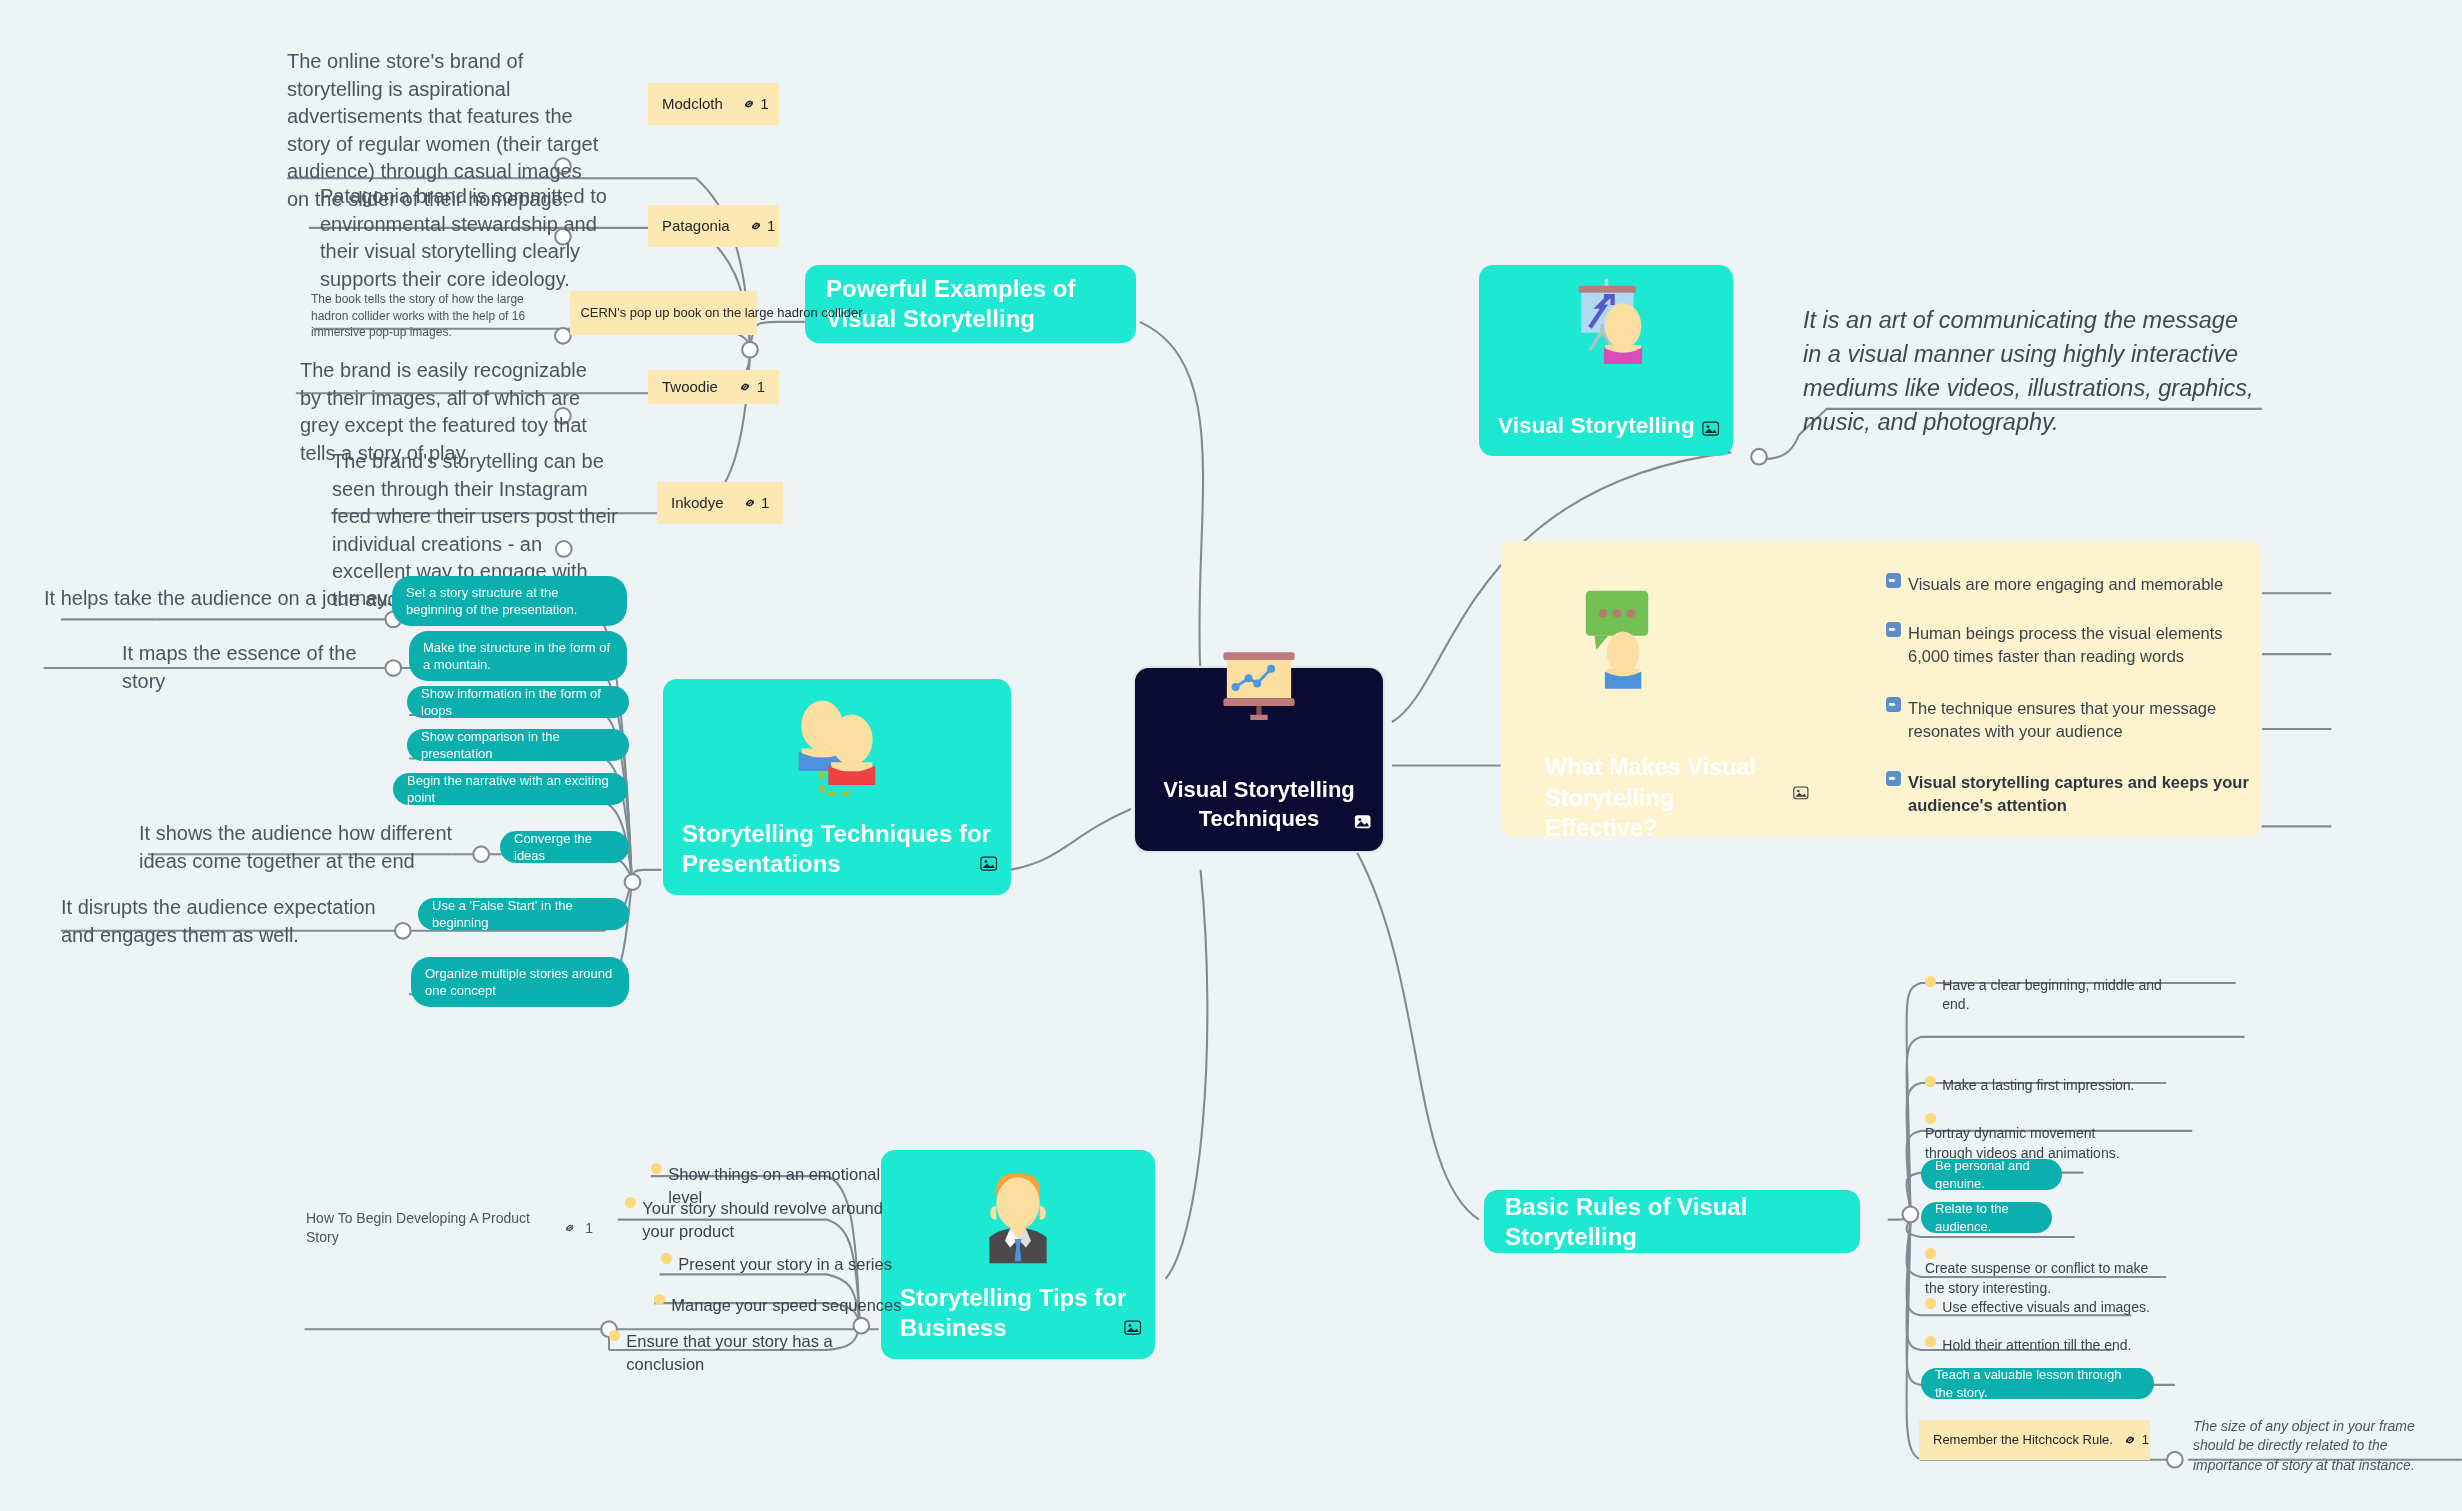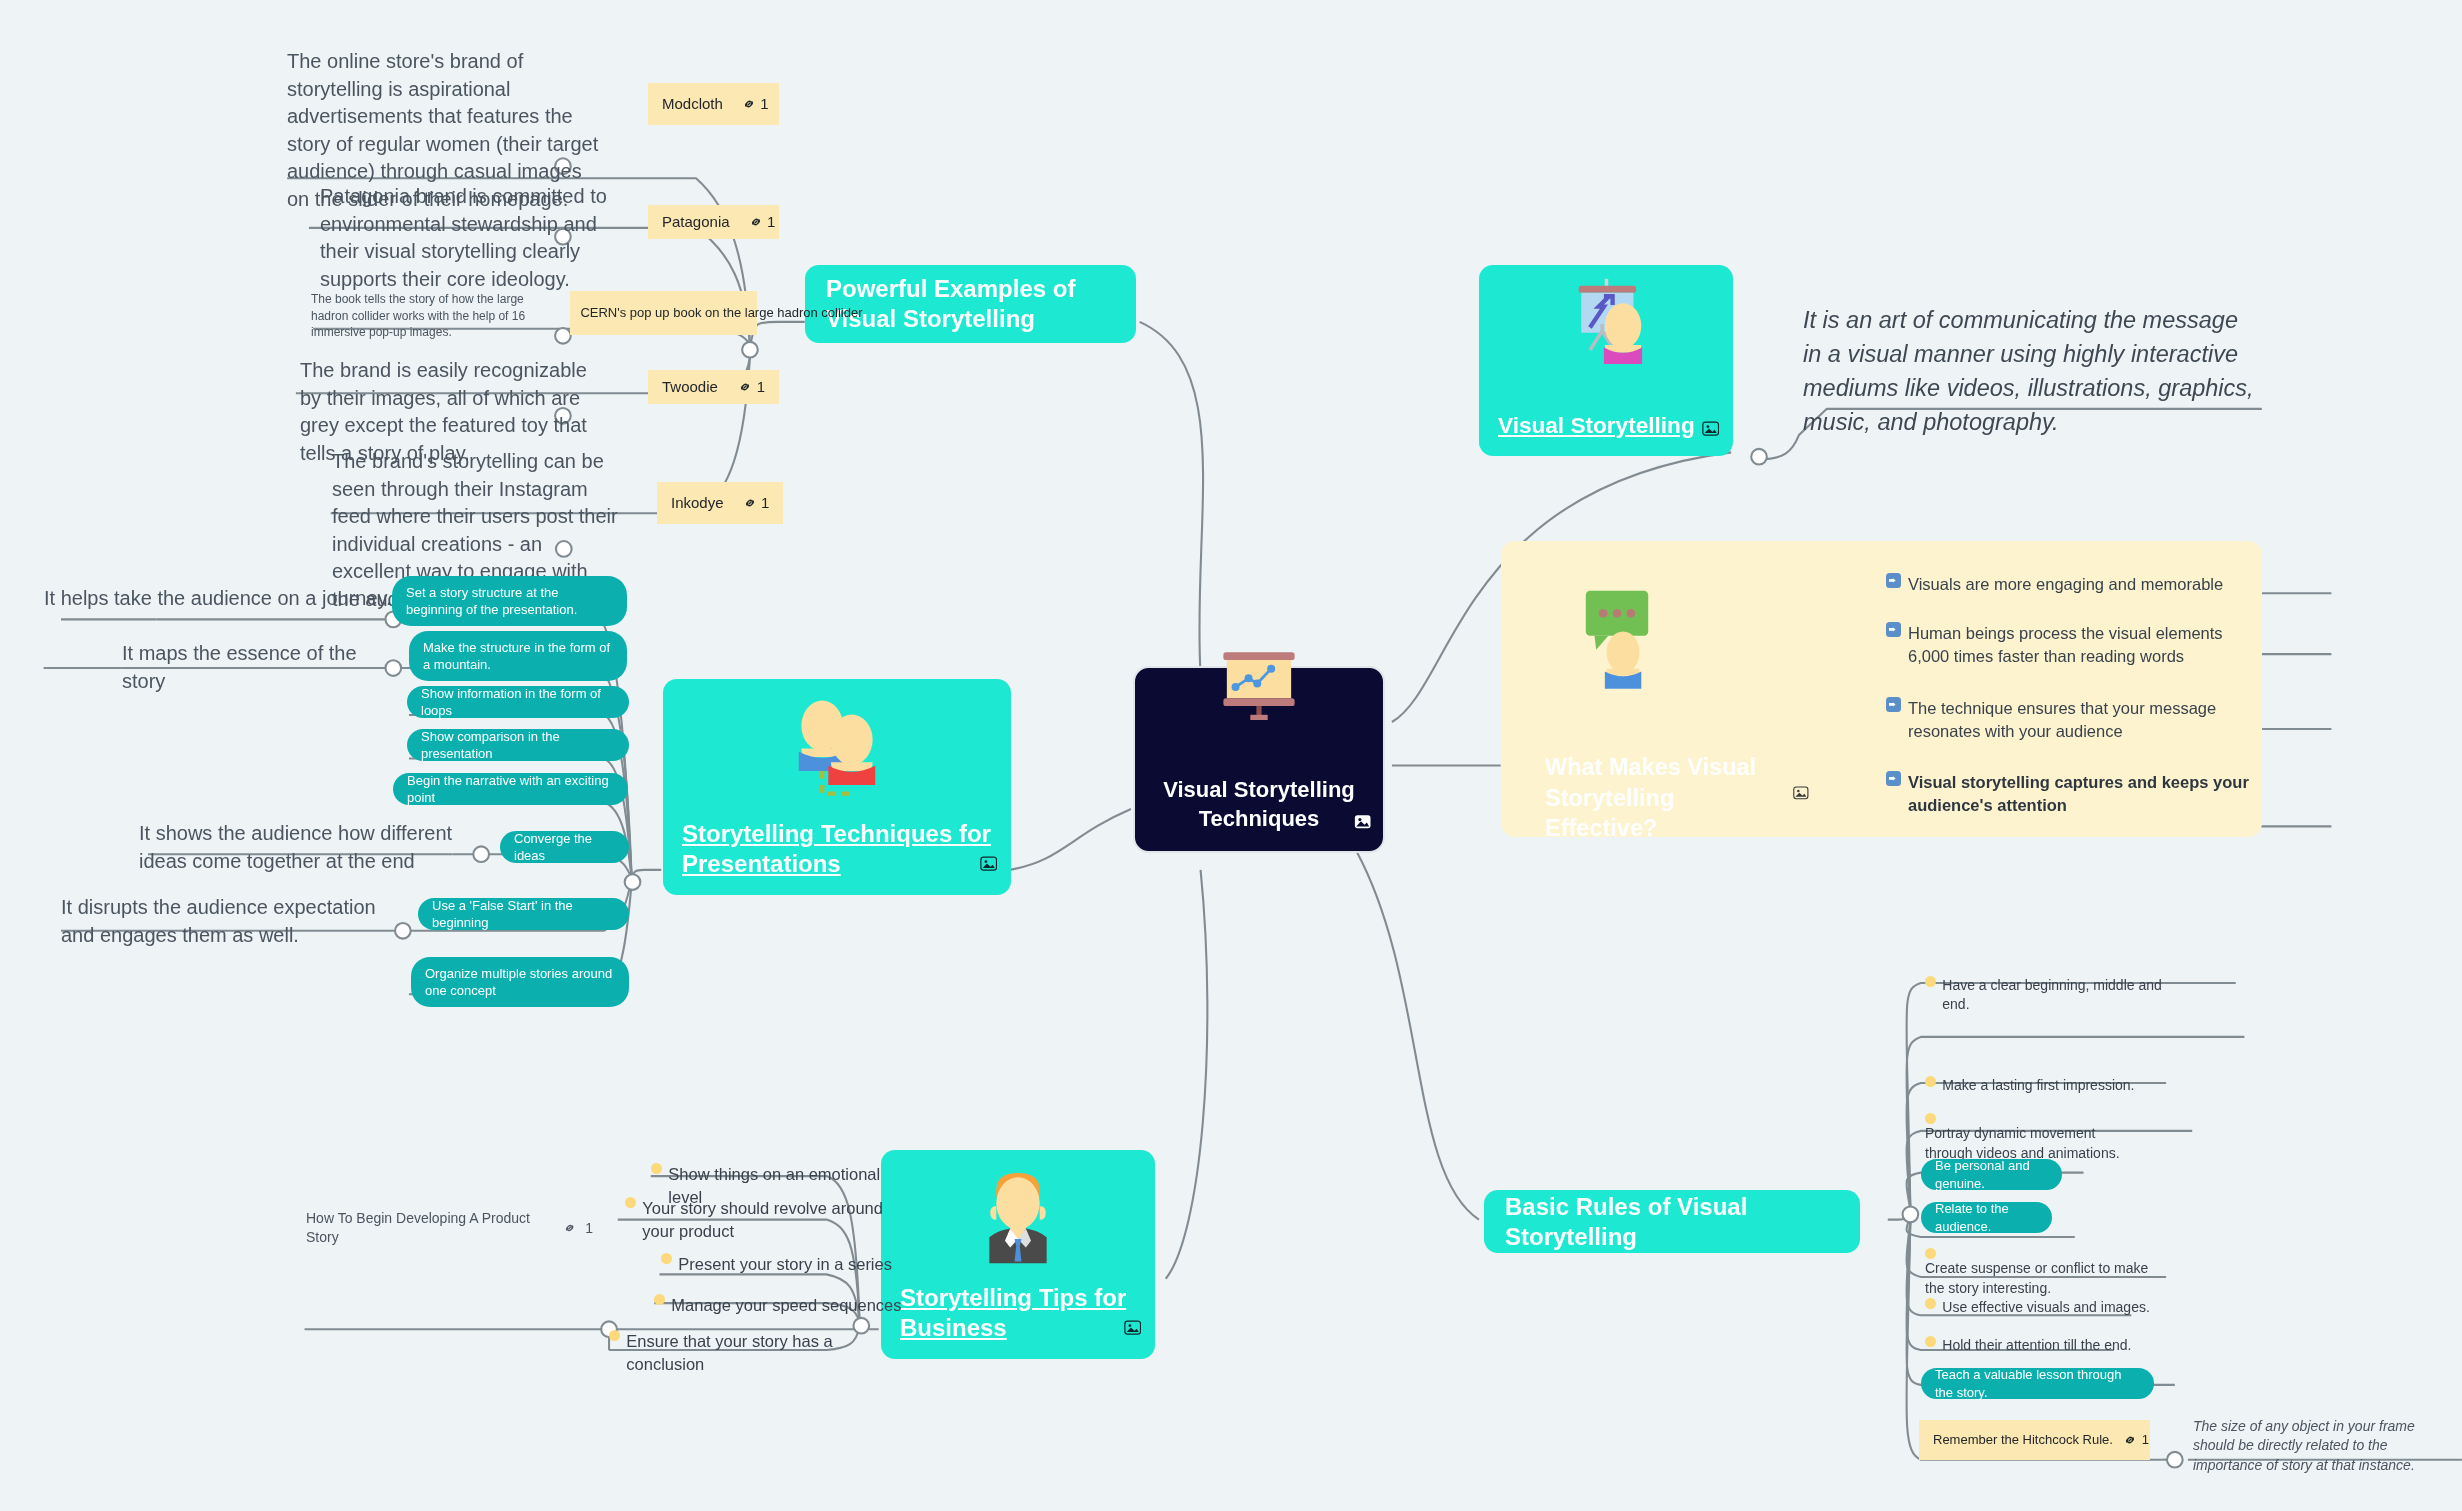--- a/index.html
+++ b/index.html
@@ -67,21 +67,20 @@
   .card .title {
     font-size: 24px; line-height: 1.25;
   }
   .card.hdr {           
     padding: 17.4px 21px;
     display: flex; align-items: center;
   }
   .card.pic {           
     display: flex; flex-direction: column; justify-content: flex-start;
     padding: 0 0 15.7px 0;
-    text-decoration: underline;
   }
   .card.pic .title { padding: 0 19px; }
   .card .imgbadge {
     position: absolute; right: 14px; bottom: 22.6px;
     width: 17.4px; height: 17.4px;
   }
 
   
   .root {
     position: absolute;
@@ -267,21 +266,21 @@
             <path d="M6.5 9.5 L9.5 6.5"></path>
             <path d="M5 11 a2.5 2.5 0 0 1 0-3.5 L7 5.5 a2.5 2.5 0 0 1 3.5 3.5"></path>
             <path d="M11 5 a2.5 2.5 0 0 1 0 3.5 L9 10.5 a2.5 2.5 0 0 1-3.5-3.5"></path>
           </svg>
         </span>
       <span>1</span>
     </span>
   </div>
 
   <div class="node plain big" style="left:320px; top:183px; width:287px;">Patagonia brand is committed to environmental stewardship and their visual storytelling clearly supports their core ideology.</div>
-  <div class="node sticky" style="left:648px; top:205px; width:131px; height:34px;">
+  <div class="node sticky" style="left:648px; top:205px; width:131px; height:42px;">
     <span class="lbl">Patagonia</span>
     <span class="linkwrap">
       <span class="linkico">
           <svg viewBox="0 0 16 16" fill="none" stroke="#23272b" stroke-width="1.5">
             <path d="M6.5 9.5 L9.5 6.5"></path>
             <path d="M5 11 a2.5 2.5 0 0 1 0-3.5 L7 5.5 a2.5 2.5 0 0 1 3.5 3.5"></path>
             <path d="M11 5 a2.5 2.5 0 0 1 0 3.5 L9 10.5 a2.5 2.5 0 0 1-3.5-3.5"></path>
           </svg>
         </span>
       <span>1</span>

